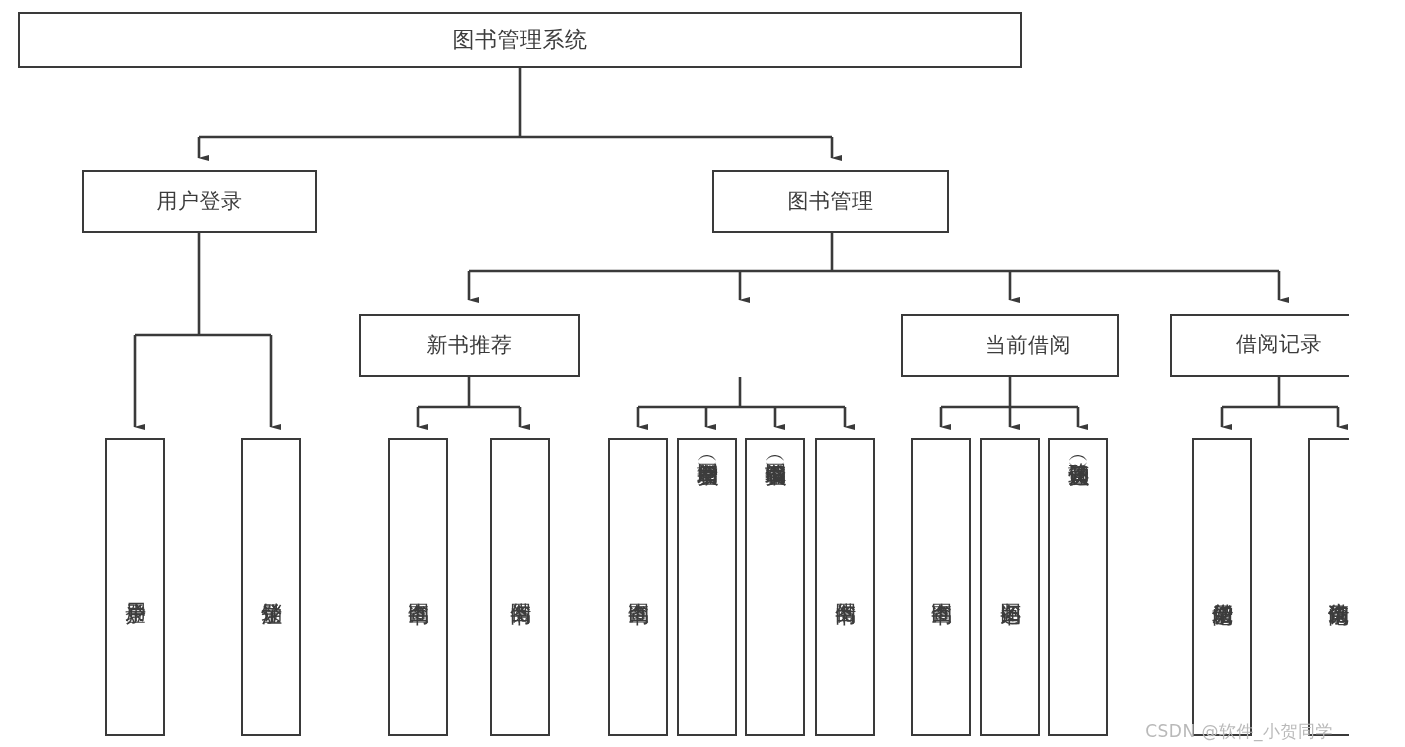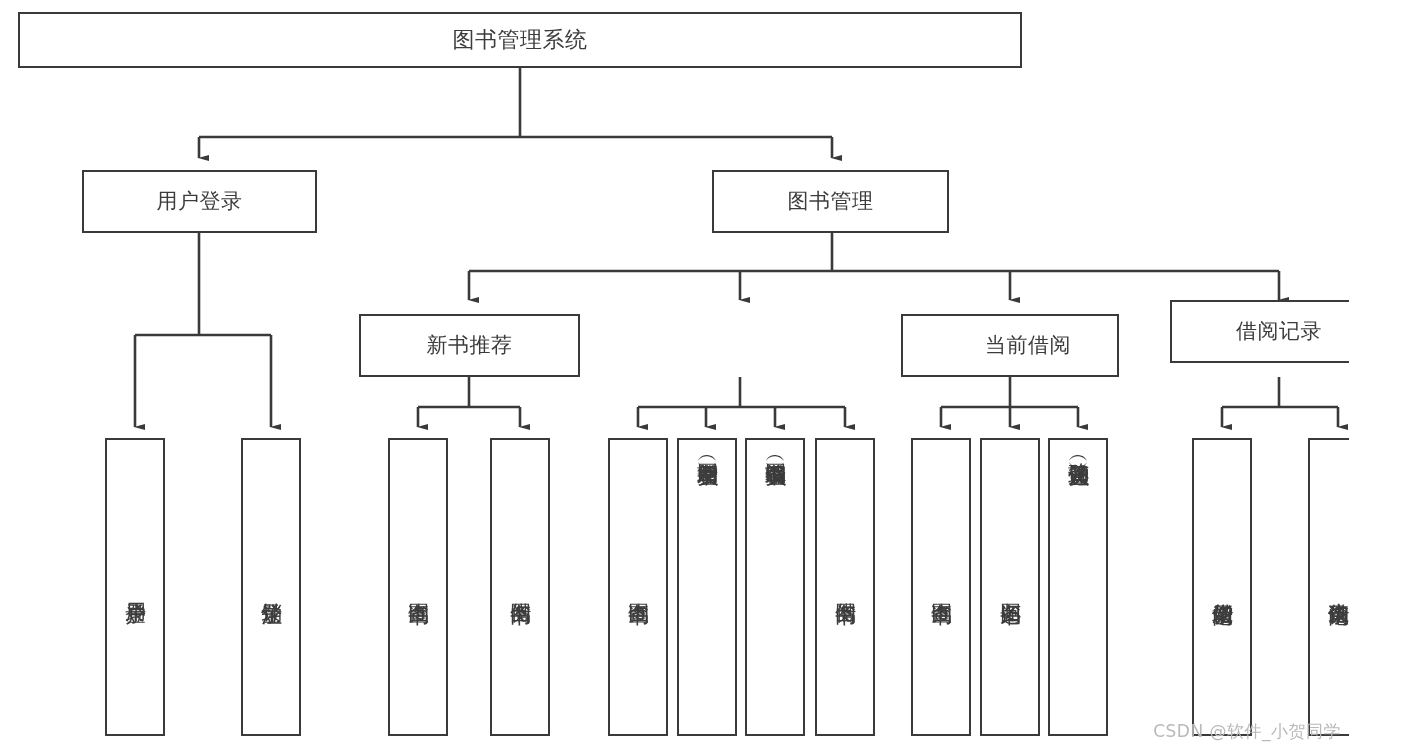--- a/index.html
+++ b/index.html
@@ -55,21 +55,21 @@
     white-space: nowrap;
   }
   .node.vert.toptext {
     justify-content: flex-start;
   }
   .node .label {
     display: block;
   }
   .watermark {
     position: absolute;
-    right: 8px;
+    right: 16px;
     bottom: 4px;
     font-size: 17px;
     color: #b9b9b9;
     letter-spacing: 0.5px;
     white-space: nowrap;
   }
 </style>
 </head>
 <body>
 
@@ -135,21 +135,21 @@
   <div class="node horiz" style="left:359px; top:314px; width:221px; height:63px;">
     <span class="label">新书推荐</span>
   </div>
 
   <div class="node horiz" style="left:712px; top:170px; width:237px; height:63px;">
     <span class="label">图书管理</span>
   </div>
   <div class="node horiz" style="left:901px; top:314px; width:218px; height:63px;padding-left:36px;">
     <span class="label">当前借阅</span>
   </div>
-  <div class="node horiz" style="left:1170px; top:300px; width:218px; height:63px;">
+  <div class="node horiz" style="left:1170px; top:314px; width:218px; height:63px;font-family:Liberation Mono, monospace;">
     <span class="label">借阅记录</span>
   </div>
 
   <div class="node vert" style="left:105px; top:438px; width:60px; height:298px;">
     <span class="label">用户登录</span>
   </div>
   <div class="node vert" style="left:241px; top:438px; width:60px; height:298px;">
     <span class="label">注销登录</span>
   </div>
 

